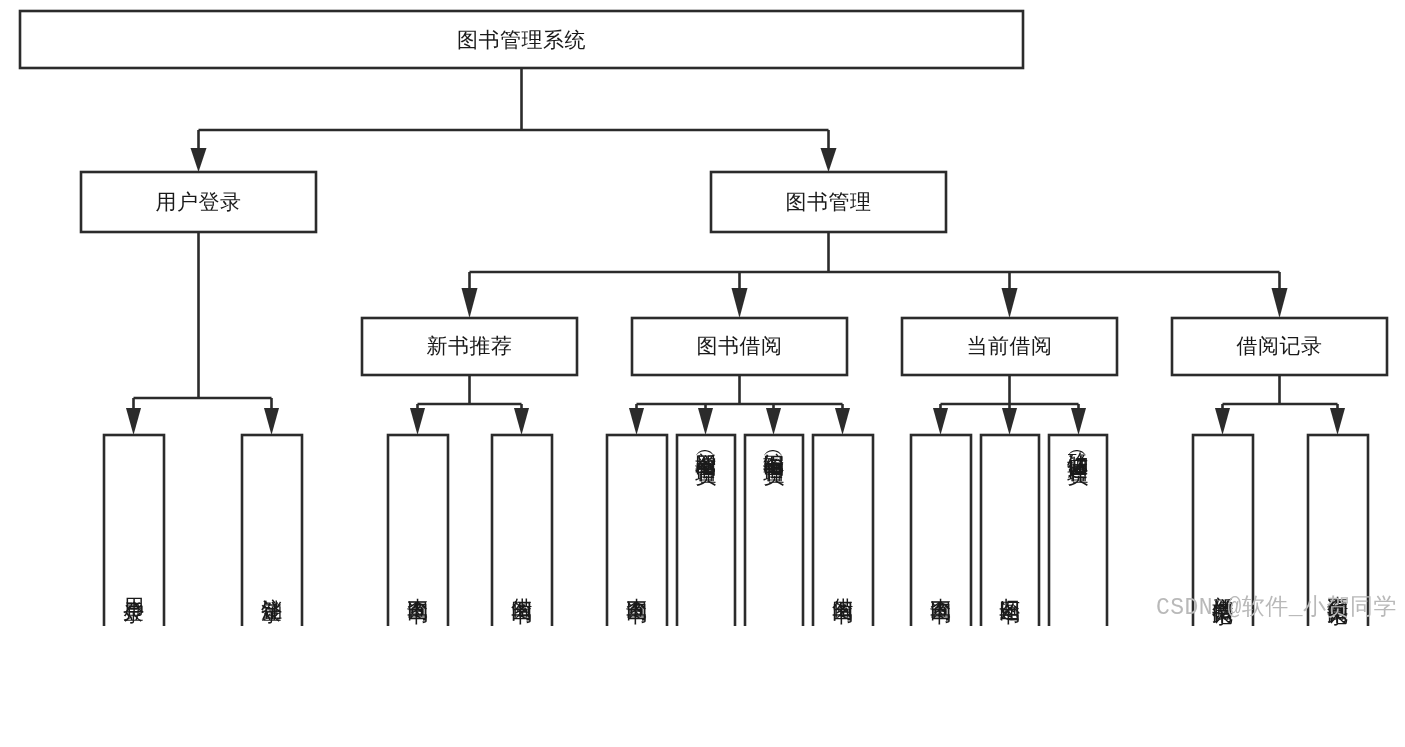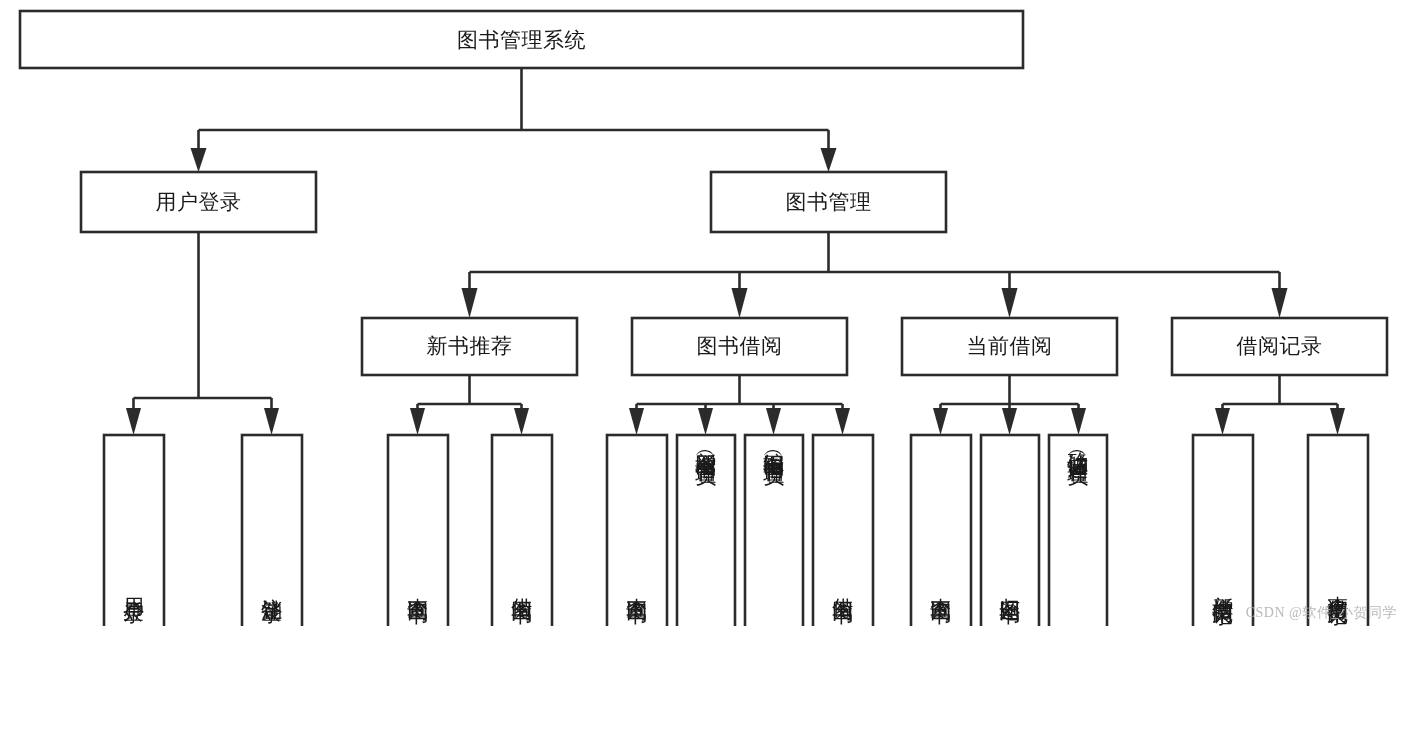--- a/index.html
+++ b/index.html
@@ -66,22 +66,22 @@
     color: #1a1a1a;
     line-height: 1.32;
     letter-spacing: 2px;
     white-space: nowrap;
     text-align: center;
   }
   .watermark {
     position: absolute;
     right: 8px;
     bottom: 4px;
-    font-family: Liberation Serif, serif;
-    font-size: 14px;
+    font-family: Liberation Mono, monospace;
+    font-size: 23px;
     color: #b9b9b9;
     letter-spacing: 0.5px;
     white-space: nowrap;
   }
 </style>
 </head>
 <body>
 
 <div id="stage">
 

